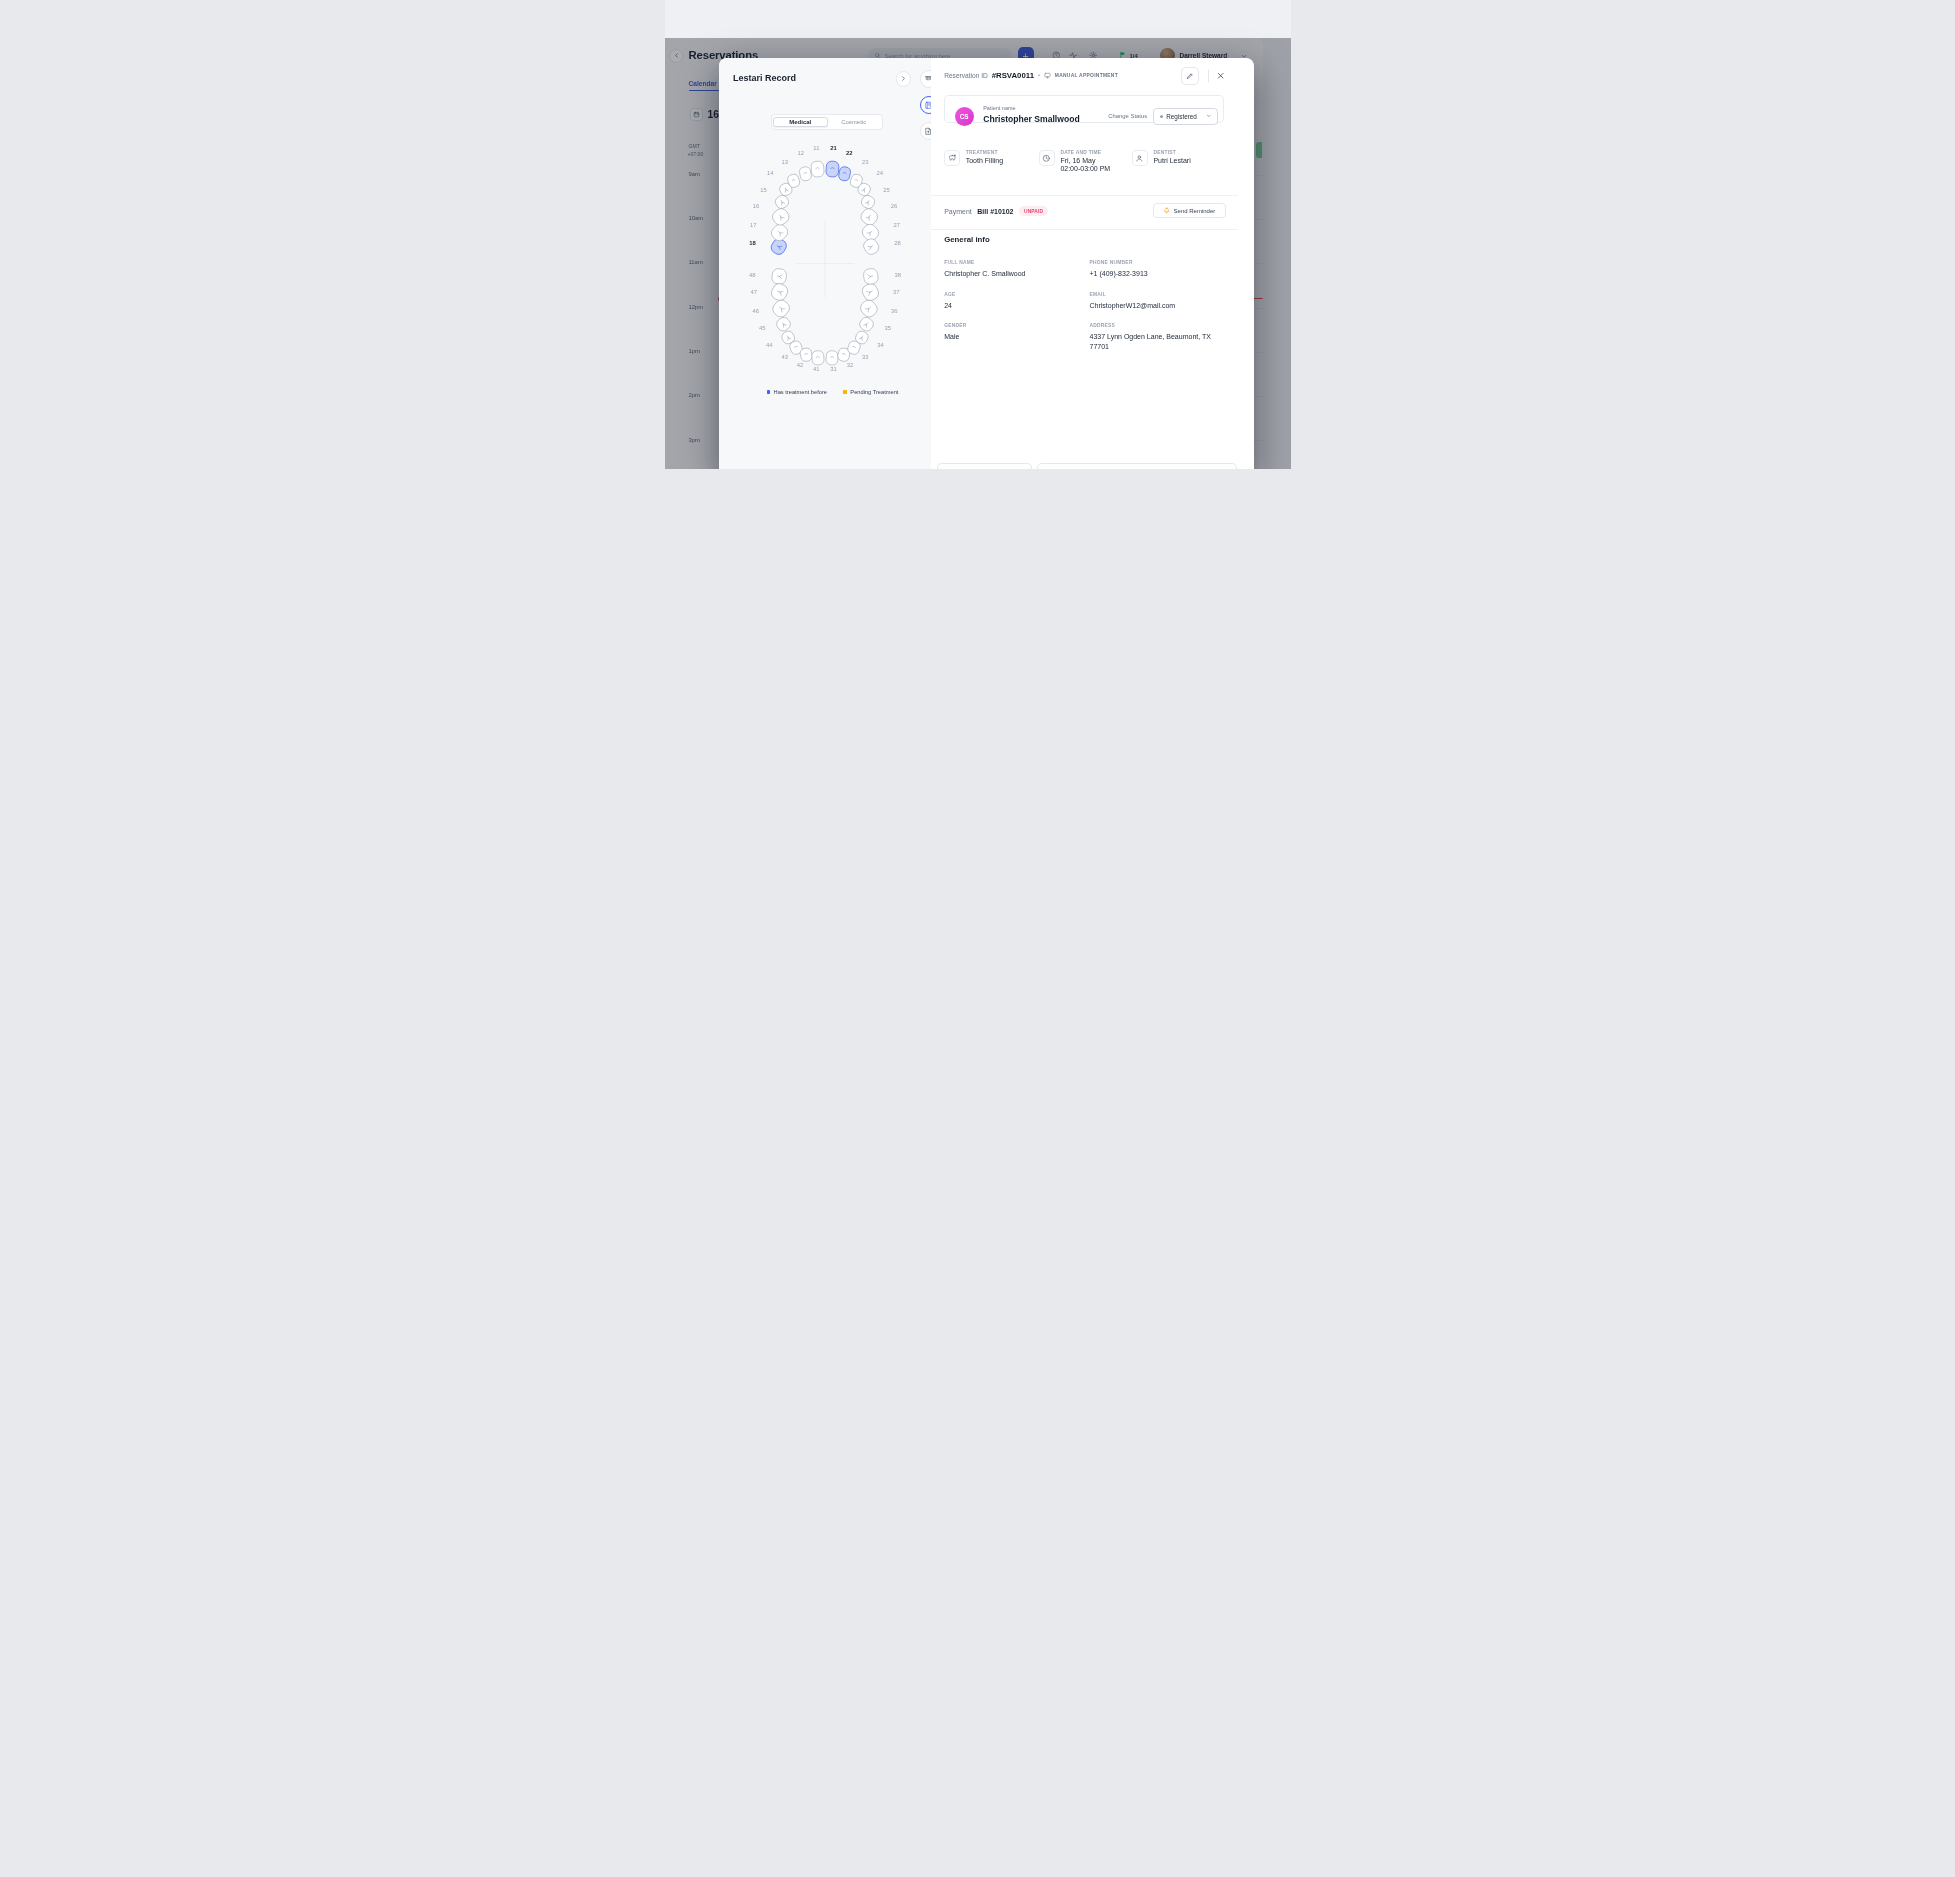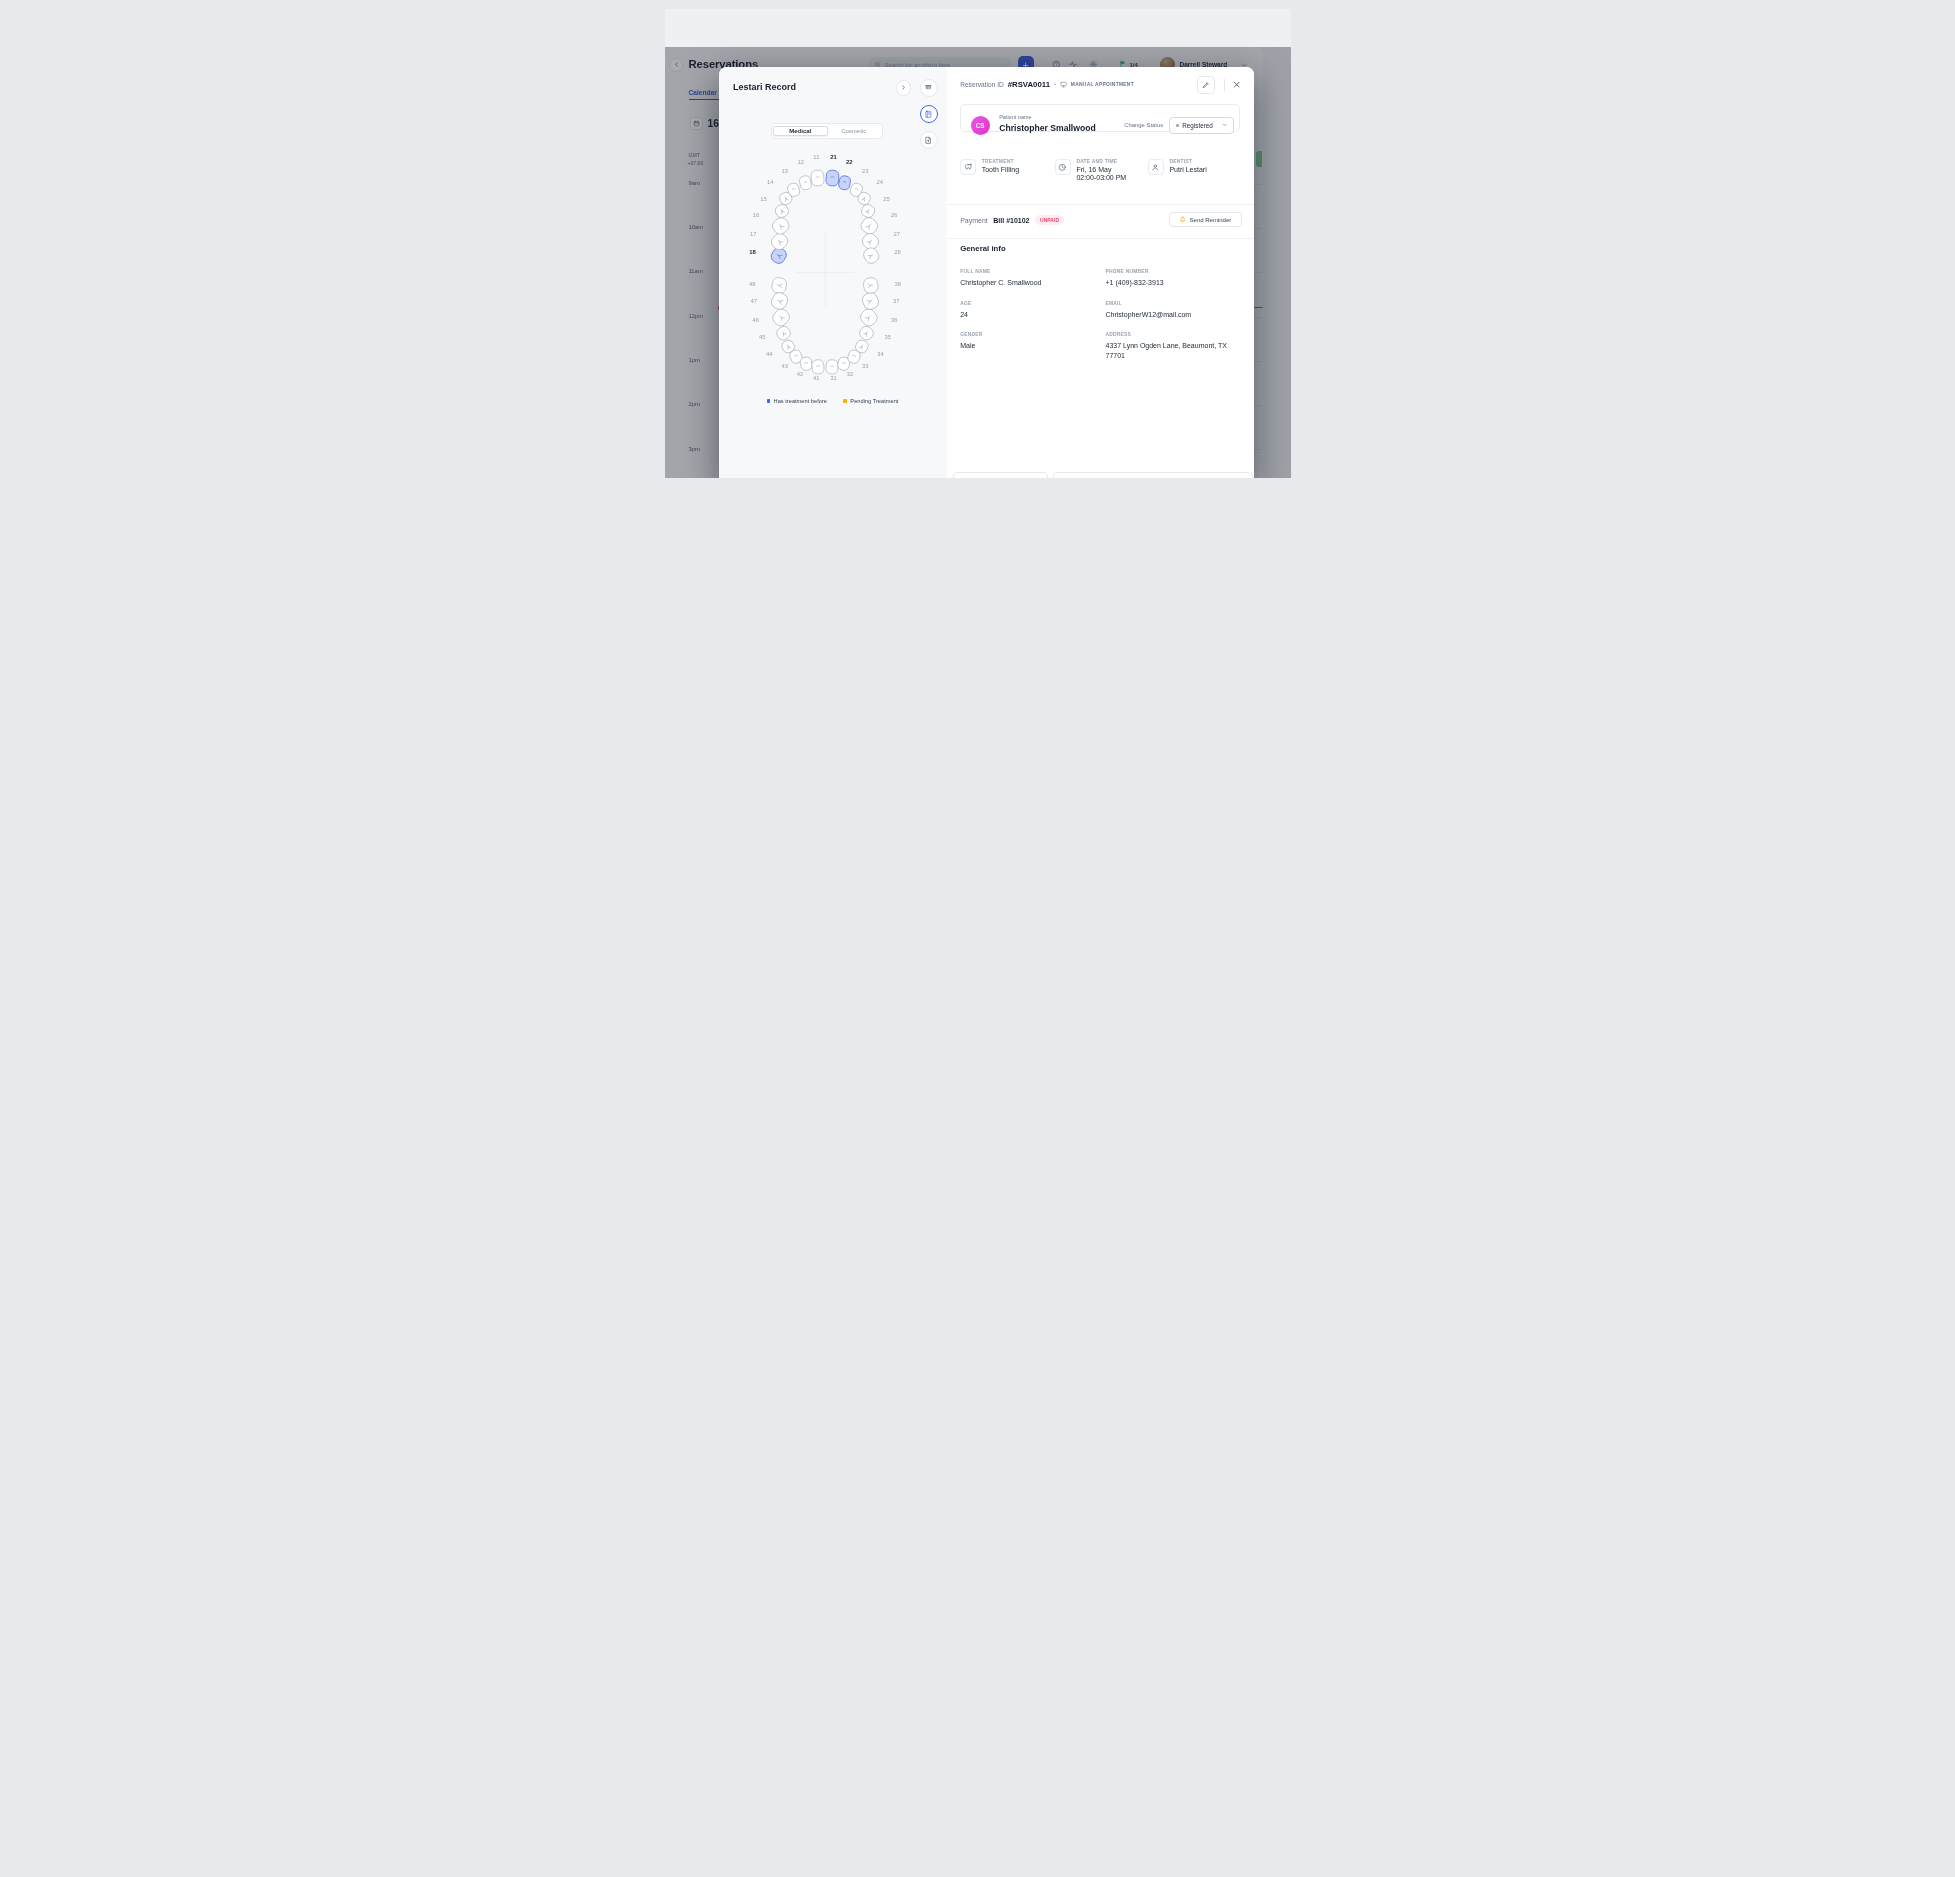--- a/index.html
+++ b/index.html
@@ -1,17 +1,17 @@
 <!DOCTYPE html>
 <html style="font-size:6.3px"><head>
 <meta charset="utf-8">
 <style>
   *{margin:0;padding:0;box-sizing:border-box}
   html,body{background:#e7e9ec;font-family:"Liberation Sans",sans-serif;-webkit-font-smoothing:antialiased}
-  #canvas{position:relative;width:626px;height:469px;margin:9px auto;overflow:hidden;background:#eef0f3}
+  #canvas{position:relative;width:626px;height:469px;margin:0 auto;overflow:hidden;background:#eef0f3}
   .abs{position:absolute}
   
   .appwin{position:absolute;left:0;top:38px;width:598px;height:431px;background:#f5f6f8;border-radius:7px 7px 0 0;overflow:hidden;z-index:1}
   .circle-btn{display:flex;align-items:center;justify-content:center;background:#fff;border:0.4px solid #e4e7ec;border-radius:50%}
   .app-title{font-size:11.3px;font-weight:700;color:#1c2433;letter-spacing:-.01em}
   .searchbar{display:flex;align-items:center;gap:3.9px;background:#e9ecef;border-radius:8.2px;padding:0 6.3px}
   .searchbar input{border:none;background:transparent;outline:none;font-family:"Liberation Sans",sans-serif;font-size:6px;color:#667085;width:113px}
   .searchbar input::placeholder{color:#98a2b3}
   .plus-btn{display:flex;align-items:center;justify-content:center;background:#3d5bd7;color:#fff;border-radius:5.1px;font-size:10.6px;font-weight:500}
   .hdr-ic{display:flex;align-items:center;justify-content:center;color:#5d6b7e}
@@ -38,21 +38,21 @@
   .tool-circle{display:flex;align-items:center;justify-content:center;background:#fff;border:0.4px solid #e4e7ec;border-radius:50%}
   .tool-circle.active{border:0.6px solid #4263eb}
   .seg{position:absolute;display:flex;background:#fff;border:0.4px solid #e6e9ee;border-radius:3.9px;padding:1.6px}
   .seg-tab{flex:1;display:flex;align-items:center;justify-content:center;font-size:6px;border-radius:2.7px;color:#8a93a3}
   .seg-tab.selected{background:#fff;border:0.4px solid #d7dbe2;box-shadow:0 0.4px 1.2px rgba(16,24,40,.12);color:#222c3d;font-weight:600}
   #odontogram text{font-family:"Liberation Sans",sans-serif}
   .legend-row{position:absolute;left:0;top:331px;width:228px;display:flex;justify-content:center;gap:16.4px}
   .legend-item{display:flex;align-items:center;gap:3.1px;font-size:5.7px;color:#344054}
   .legend-swatch{width:3.9px;height:3.9px;border-radius:0.8px;display:inline-block}
   
-  .res-panel{position:absolute;left:228px;top:0;width:307px;height:100%;background:#fff}
+  .res-panel{position:absolute;left:212px;top:0;width:307px;height:100%;background:#fff}
   .res-hdr-label{font-size:6.6px;color:#68748a}
   .res-hdr-id{font-size:7.8px;font-weight:700;color:#101828}
   .res-hdr-dot{color:#98a2b3;font-size:5.9px}
   .res-hdr-type{font-size:4.9px;font-weight:600;letter-spacing:.06em;color:#68748a}
   .sq-btn{display:flex;align-items:center;justify-content:center;background:#fff;border:0.4px solid #e4e7ec;border-radius:4.7px}
   .patient-card{position:absolute;border:0.4px solid #e8ebf0;border-radius:4.7px;background:#fff}
   .avatar-cs{display:flex;align-items:center;justify-content:center;border-radius:50%;background:linear-gradient(135deg,#f055e3,#d935c8);color:#fff;font-size:6.3px;font-weight:700}
   .p-label{font-size:5.5px;color:#68748a}
   .p-name{font-size:8.6px;font-weight:600;color:#141e2e}
   .chg-label{font-size:5.9px;color:#68748a}

